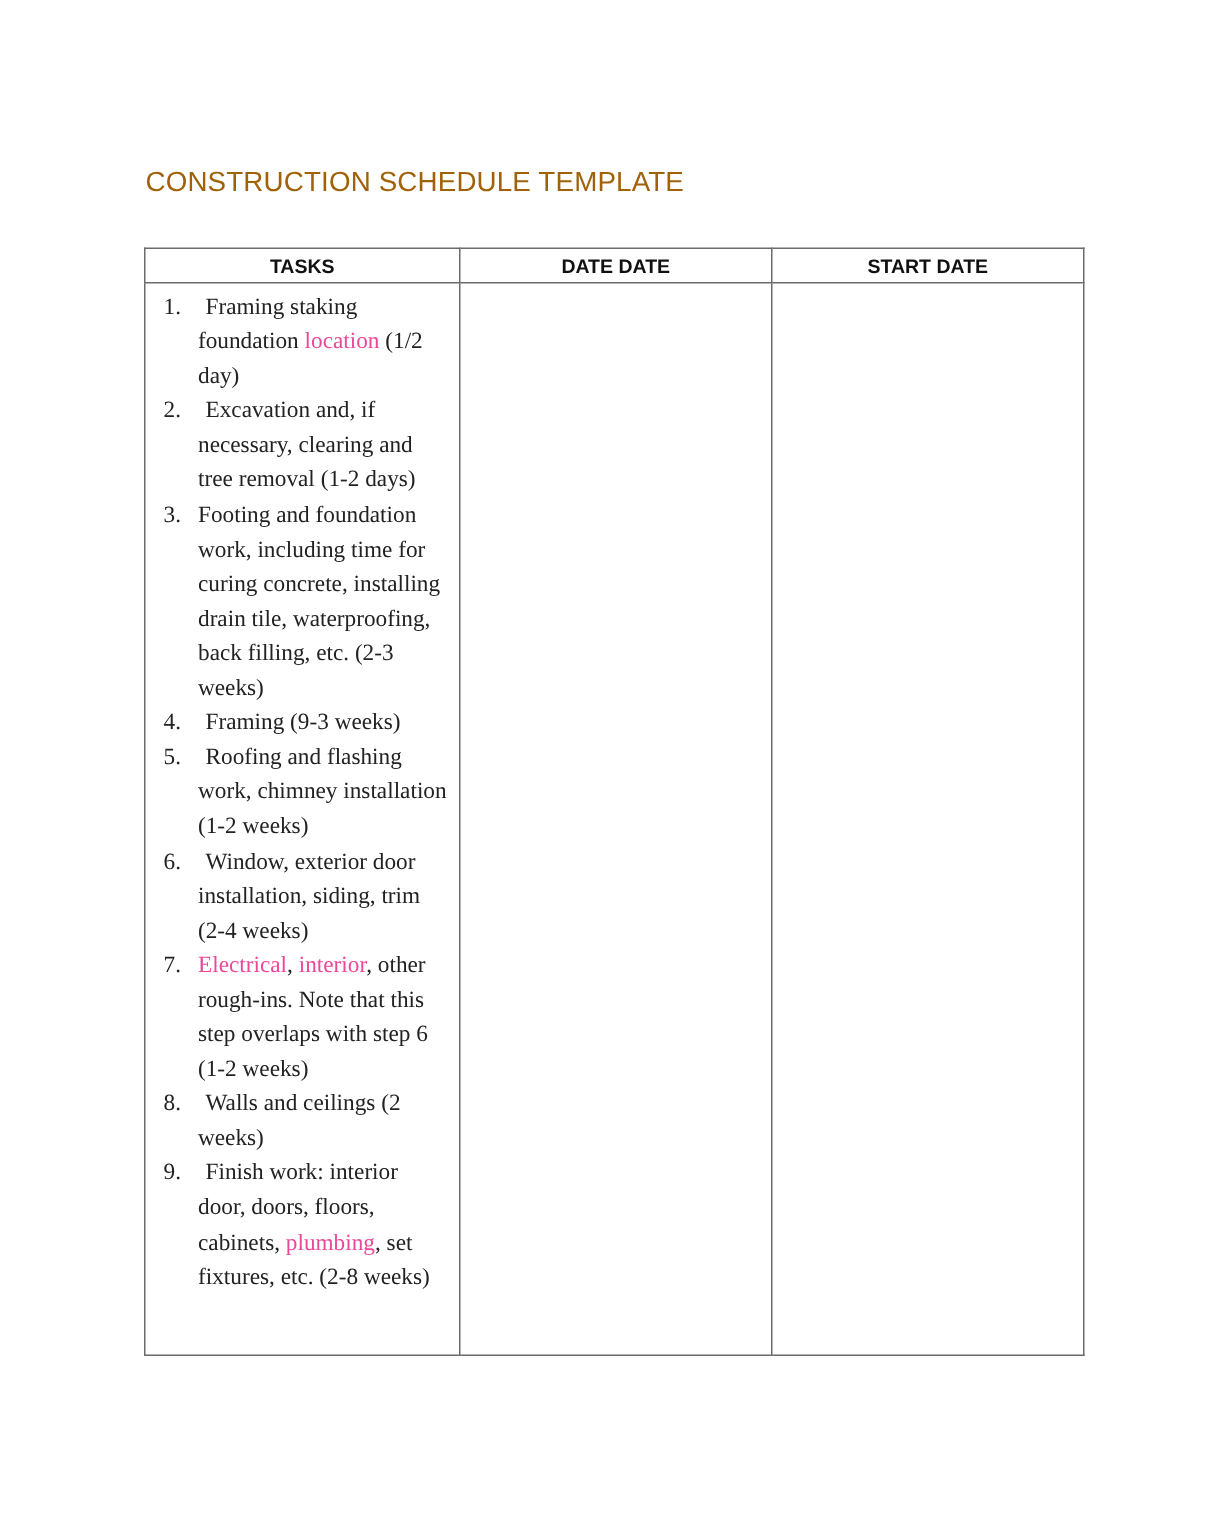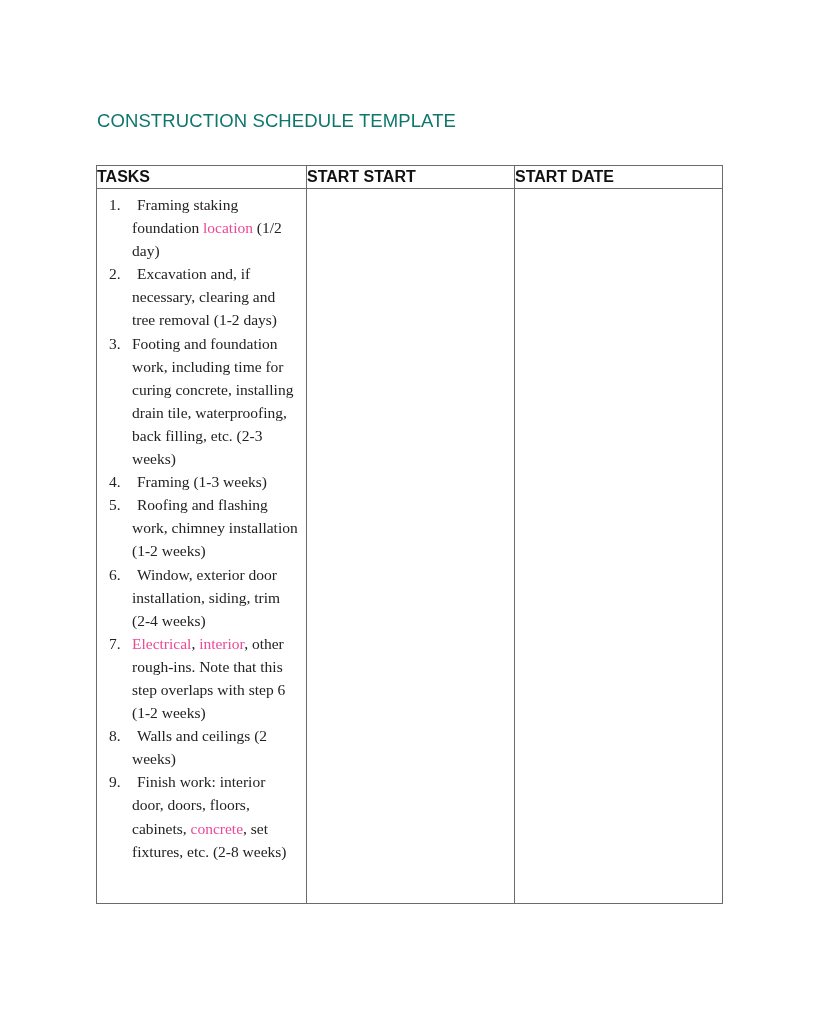--- a/index.html
+++ b/index.html
@@ -15,43 +15,43 @@
       font-family: "Liberation Serif", serif;
       color: #222222;
     }
     .title {
       position: absolute;
       left: 97px;
       top: 110px;
       font-family: "Liberation Sans", sans-serif;
       font-size: 18.5px;
       letter-spacing: 0.1px;
-      color: #0f766e;
+      color: #a16207;
       white-space: nowrap;
     }
     .schedule {
       position: absolute;
       left: 96px;
       top: 165px;
       width: 626px;
       border-collapse: collapse;
       table-layout: fixed;
     }
     .schedule th, .schedule td {
       border: 1.2px solid #6b6b6b;
       padding: 0;
       vertical-align: top;
     }
     .schedule th {
       height: 22px;
       font-family: "Liberation Sans", sans-serif;
       font-weight: bold;
-      font-size: 16px;
+      font-size: 13px;
       color: #111111;
-      text-align: left;
+      text-align: center;
       vertical-align: middle;
     }
     .col-tasks { width: 210px; }
     .col-start { width: 208px; }
     .col-finish { width: 208px; }
     .body-row td { height: 714px; }
     ol.tasks {
       margin: 0;
       padding: 4px 6px 0 0;
       list-style: none;
@@ -78,54 +78,54 @@
 
 <table class="schedule">
   <colgroup>
     <col class="col-tasks">
     <col class="col-start">
     <col class="col-finish">
   </colgroup>
   <thead>
     <tr>
       <th>TASKS</th>
-      <th>START START</th>
+      <th>DATE DATE</th>
       <th>START DATE</th>
     </tr>
   </thead>
   <tbody>
     <tr class="body-row">
       <td>
         <ol class="tasks">
           <li>
             <span class="num">1.</span><span class="first">Framing staking foundation </span><span class="hl">location</span><span> (1/2 day)</span>
           </li>
           <li>
             <span class="num">2.</span><span class="first">Excavation and, if necessary, clearing and tree removal (1-2 days)</span>
           </li>
           <li>
             <span class="num">3.</span><span>Footing and foundation work, including time for curing concrete, installing drain tile, waterproofing, back filling, etc. (2-3 weeks)</span>
           </li>
           <li>
-            <span class="num">4.</span><span class="first">Framing (1-3 weeks)</span>
+            <span class="num">4.</span><span class="first">Framing (9-3 weeks)</span>
           </li>
           <li>
             <span class="num">5.</span><span class="first">Roofing and flashing work, chimney installation (1-2 weeks)</span>
           </li>
           <li>
             <span class="num">6.</span><span class="first">Window, exterior door installation, siding, trim (2-4 weeks)</span>
           </li>
           <li>
             <span class="num">7.</span><span class="hl">Electrical</span><span>, </span><span class="hl">interior</span><span>, other rough-ins. Note that this step overlaps with step 6 (1-2 weeks)</span>
           </li>
           <li>
             <span class="num">8.</span><span class="first">Walls and ceilings (2 weeks)</span>
           </li>
           <li>
-            <span class="num">9.</span><span class="first">Finish work: interior door, doors, floors, cabinets, </span><span class="hl">concrete</span><span>, set fixtures, etc. (2-8 weeks)</span>
+            <span class="num">9.</span><span class="first">Finish work: interior door, doors, floors, cabinets, </span><span class="hl">plumbing</span><span>, set fixtures, etc. (2-8 weeks)</span>
           </li>
         </ol>
       </td>
       <td></td>
       <td></td>
     </tr>
   </tbody>
 </table>
 
 </body></html>

